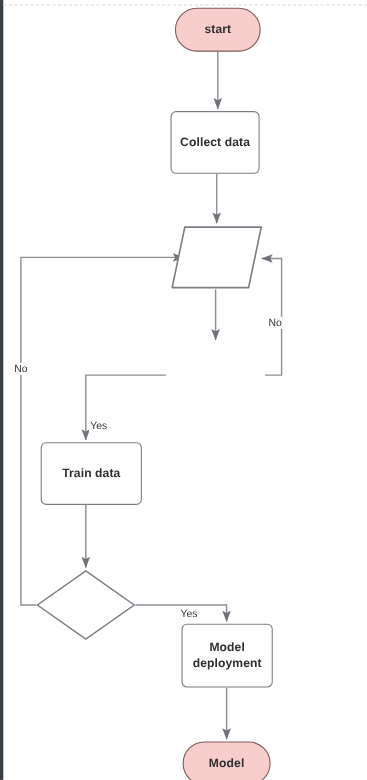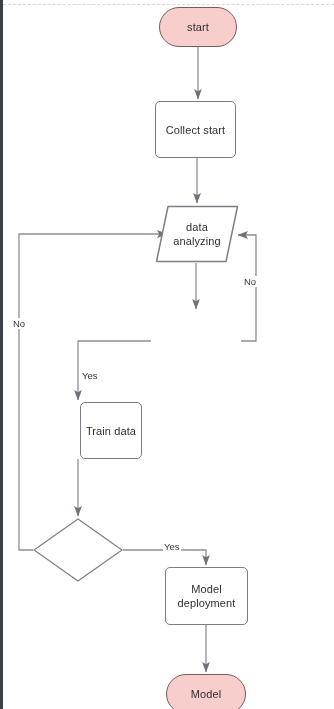--- a/index.html
+++ b/index.html
@@ -74,29 +74,31 @@
     left: 0;
     top: 0;
     width: 100%;
     height: 100%;
   }
   .node .label {
     position: relative;
     z-index: 2;
     pointer-events: none;
     white-space: pre-line;
+    font-weight: bold;
   }
   .edge-label {
     position: absolute;
     font-size: 9.5px;
     line-height: 11px;
     color: #33383d;
     background: #ffffff;
     padding: 0 1px;
     white-space: nowrap;
+    margin-top: 12px;
   }
 </style>
 </head>
 <body>
 
 <div id="canvas">
 
   <div class="left-gutter"></div>
   <div class="page-guide-top"></div>
 
@@ -117,33 +119,31 @@
       <path d="M123,550 L206,550 L206,565"></path>
       <path d="M206,625 L206,672"></path>
     </g>
   </svg>
 
   <div class="node terminator" style="left:159px; top:7px; width:78px; height:40px;">
     <span class="label">start</span>
   </div>
 
   <div class="node process" style="left:155px; top:101px; width:81px; height:57px;">
-    <span class="label">Collect start</span>
+    <span class="label">Collect data</span>
   </div>
 
   <div class="node io" style="left:155px; top:205px; width:84px; height:58px;">
     <svg class="shape-svg" viewBox="0 0 84 58" preserveAspectRatio="none">
       <path d="M13,1.5 L82.5,1.5 L71,56.5 L1.5,56.5 Z" fill="#ffffff" stroke="#7b7f85" stroke-width="1.5" stroke-linejoin="round"></path>
     </svg>
-    <span class="label">data
-analyzing</span>
   </div>
 
 
-  <div class="node process" style="left:37px; top:402px; width:62px; height:57px;margin-left:43px;">
+  <div class="node process" style="left:37px; top:402px; width:92px; height:57px;">
     <span class="label">Train data</span>
   </div>
 
   <div class="node decision" style="left:33px; top:518px; width:90px; height:64px;">
     <svg class="shape-svg" viewBox="0 0 90 64" preserveAspectRatio="none">
       <path d="M45,1 L89,32 L45,63 L1,32 Z" fill="#ffffff" stroke="#7b7f85" stroke-width="1.3"></path>
     </svg>
   </div>
 
   <div class="node process" style="left:165px; top:567px; width:83px; height:58px;text-align:center;">

